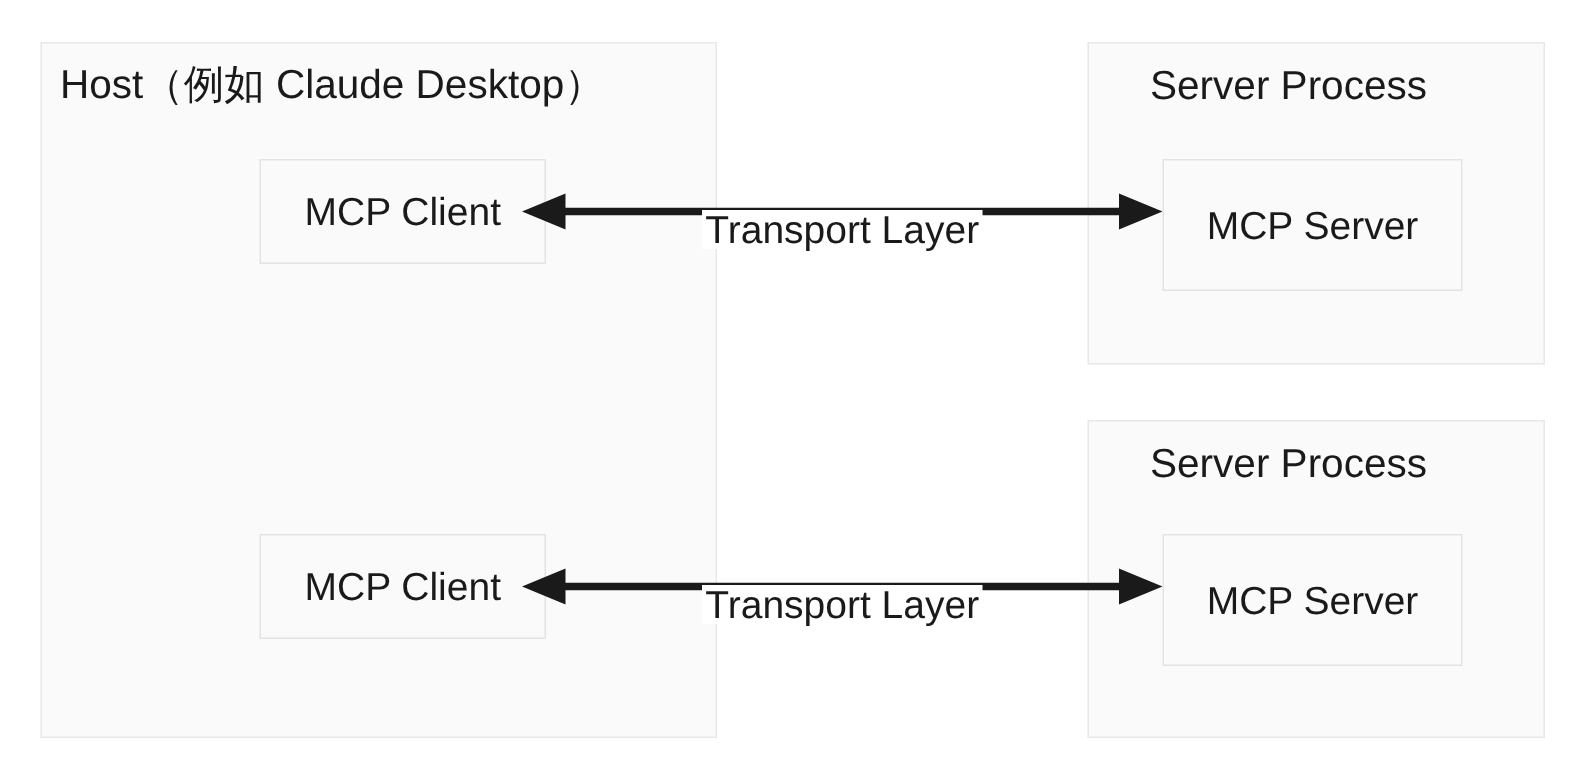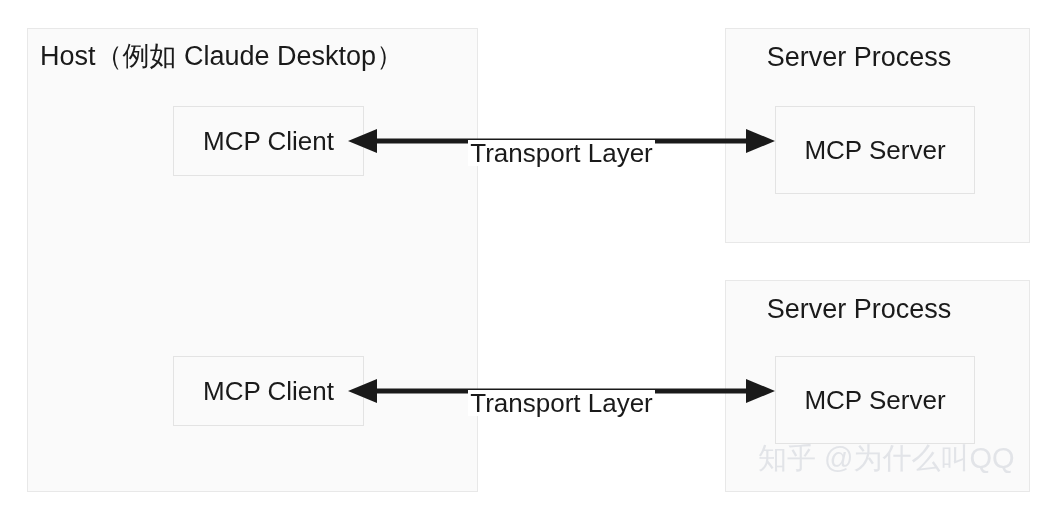--- a/index.html
+++ b/index.html
@@ -190,15 +190,14 @@
     <svg viewBox="0 0 427 30" xmlns="http://www.w3.org/2000/svg">
       <line x1="26" y1="15" x2="401" y2="15" stroke="#1a1a1a" stroke-width="5"></line>
       <polygon points="0,15 29,3 29,27" fill="#1a1a1a"></polygon>
       <polygon points="427,15 398,3 398,27" fill="#1a1a1a"></polygon>
     </svg>
     <div class="arrow-label">
       <span>Transport Layer</span>
     </div>
   </div>
 
-  <div id="watermark">知乎 @为什么叫QQ</div>
 
 </div>
 
 </body></html>

